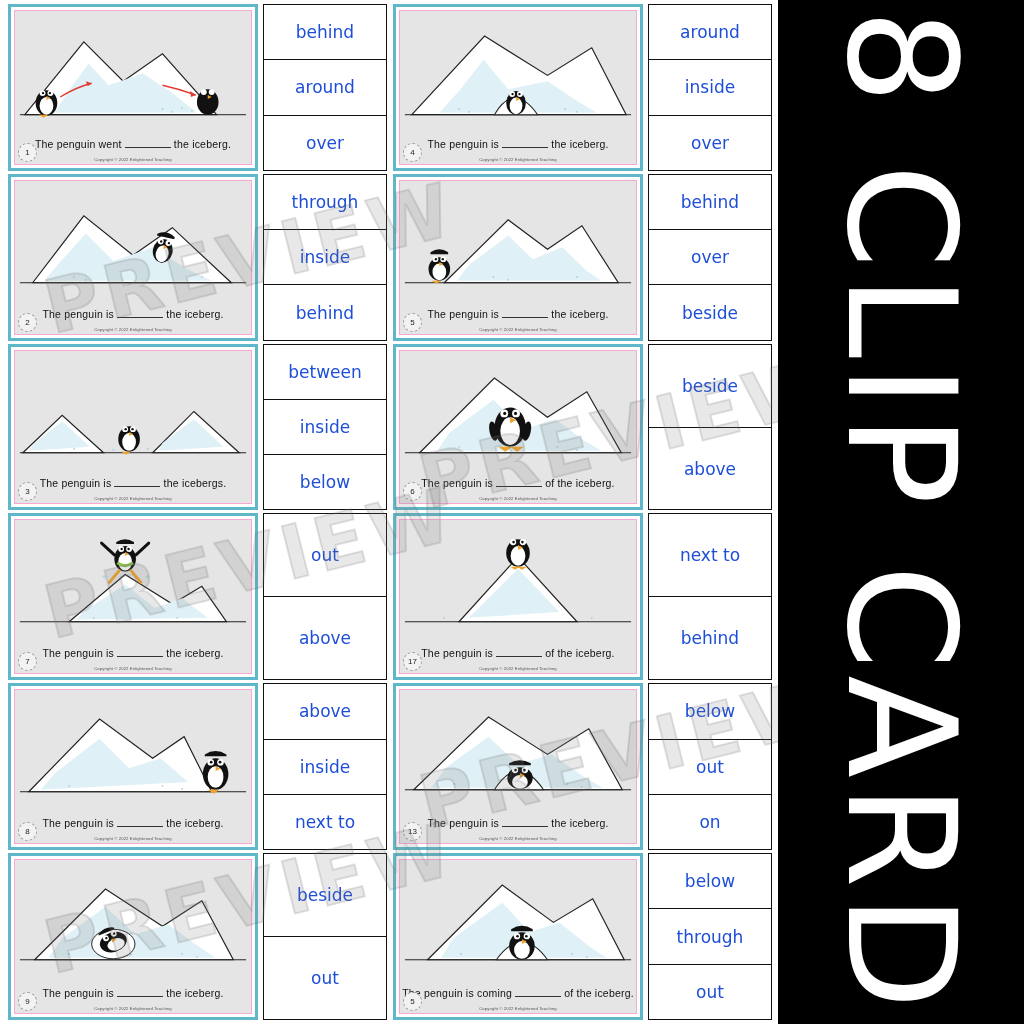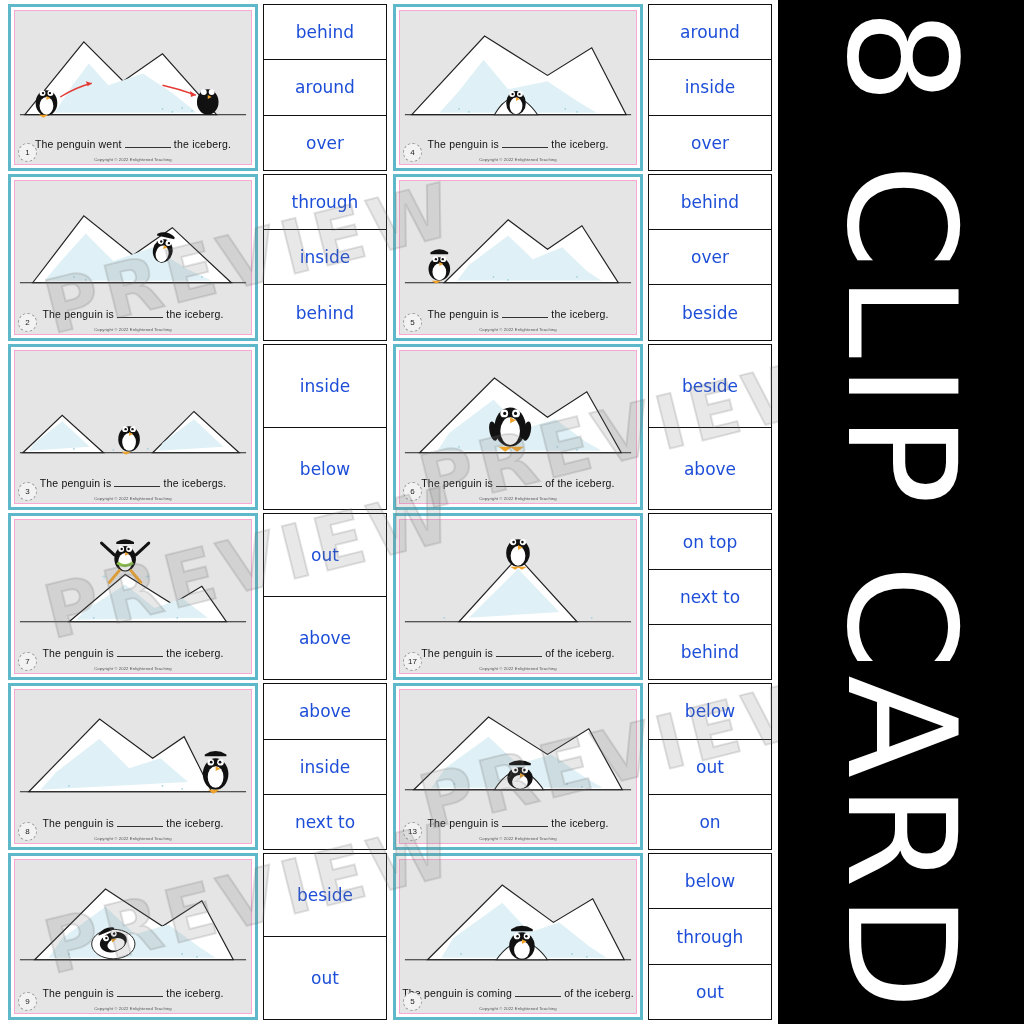--- a/index.html
+++ b/index.html
@@ -385,20 +385,21 @@
           <div class="sentence">
             <span>The penguin is</span>
             <span class="blank"></span>
             <span>the icebergs.</span>
           </div>
           <div class="copyright">Copyright © 2022 Enlightened Teaching</div>
           <div class="num-badge">3</div>
         </div>
       </div>
       <div class="answers">
+        <div class="answer">between</div>
         <div class="answer">inside</div>
         <div class="answer">below</div>
       </div>
     </div>
 
     <div class="card-set">
       <div class="pic-card">
         <div class="pic-card-inner">
           <div class="scene">
             <svg viewBox="0 0 240 100" preserveAspectRatio="xMidYMid meet">
@@ -508,21 +509,20 @@
           <div class="sentence">
             <span>The penguin is</span>
             <span class="blank"></span>
             <span>of the iceberg.</span>
           </div>
           <div class="copyright">Copyright © 2022 Enlightened Teaching</div>
           <div class="num-badge">17</div>
         </div>
       </div>
       <div class="answers">
-        <div class="answer">on top</div>
         <div class="answer">next to</div>
         <div class="answer">behind</div>
       </div>
     </div>
 
     <div class="card-set">
       <div class="pic-card">
         <div class="pic-card-inner">
           <div class="scene">
             <svg viewBox="0 0 240 100" preserveAspectRatio="xMidYMid meet">

